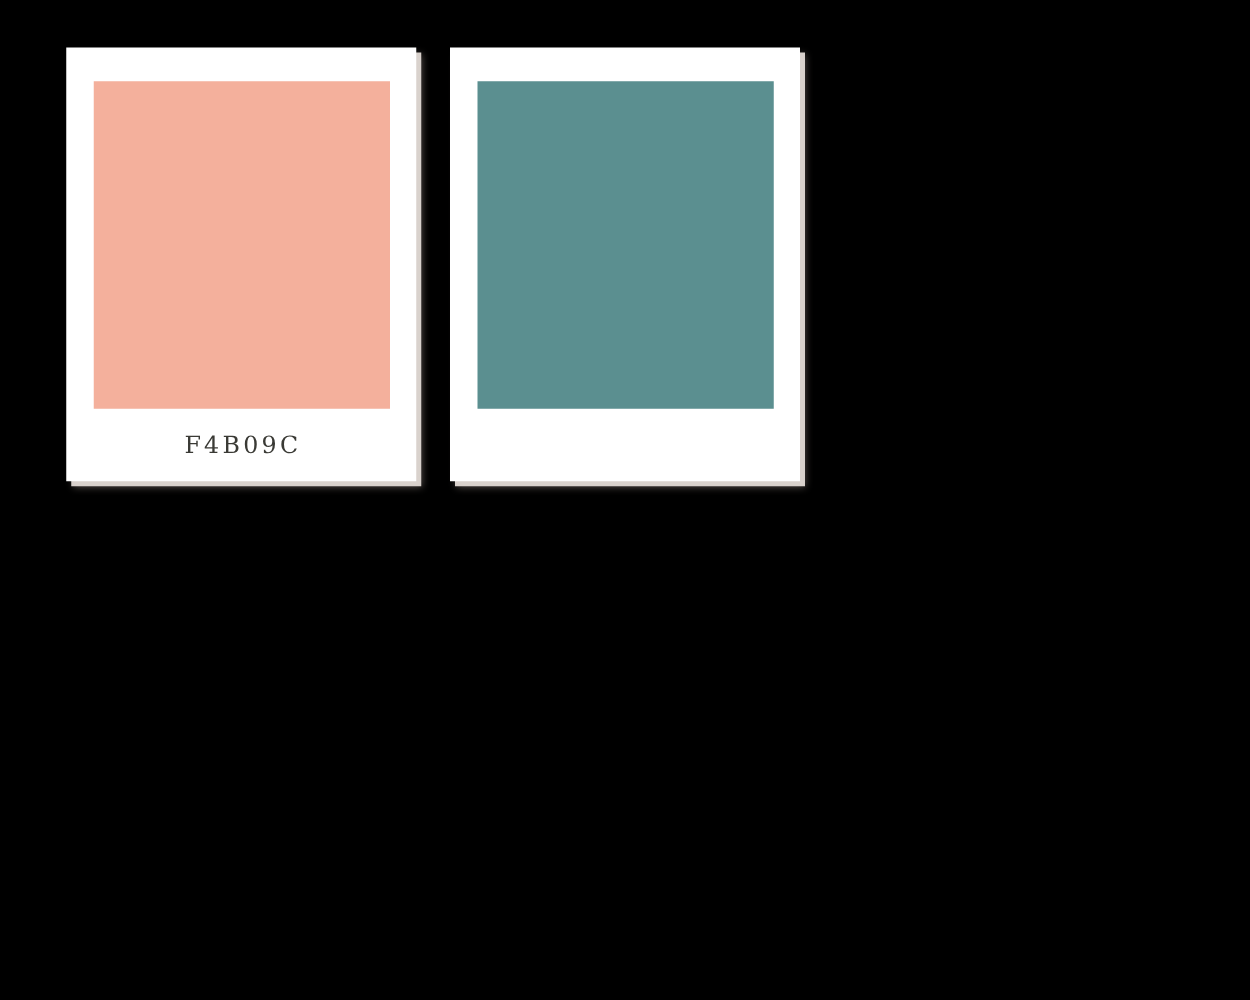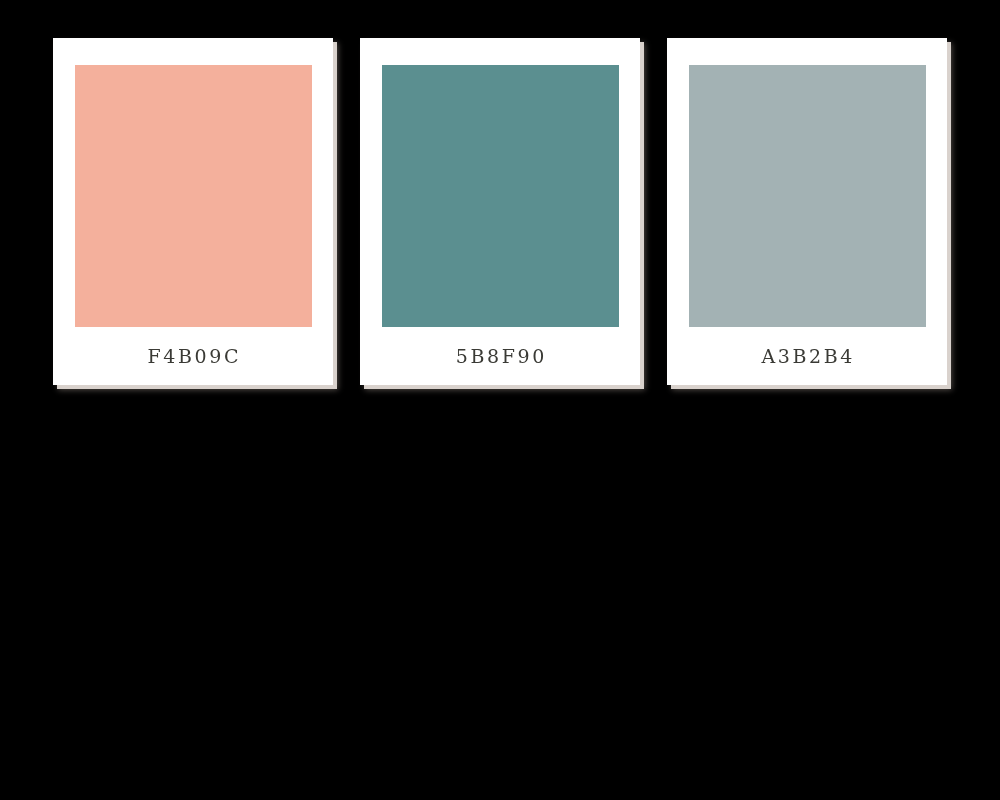--- a/index.html
+++ b/index.html
@@ -68,22 +68,17 @@
 
   <div class="swatch-card">
     <div class="swatch-chip" style="background-color: rgb(244, 176, 156);"></div>
     <div class="swatch-label">F4B09C</div>
   </div>
 
 
 
   <div class="swatch-card">
     <div class="swatch-chip" style="background-color: rgb(91, 143, 144);"></div>
-    <div class="swatch-label">5B8F90</div>
   </div>
 
 
-  <div class="swatch-card">
-    <div class="swatch-chip" style="background-color: rgb(163, 178, 180);"></div>
-    <div class="swatch-label">A3B2B4</div>
-  </div>
 
 </div>
 
 </body></html>

